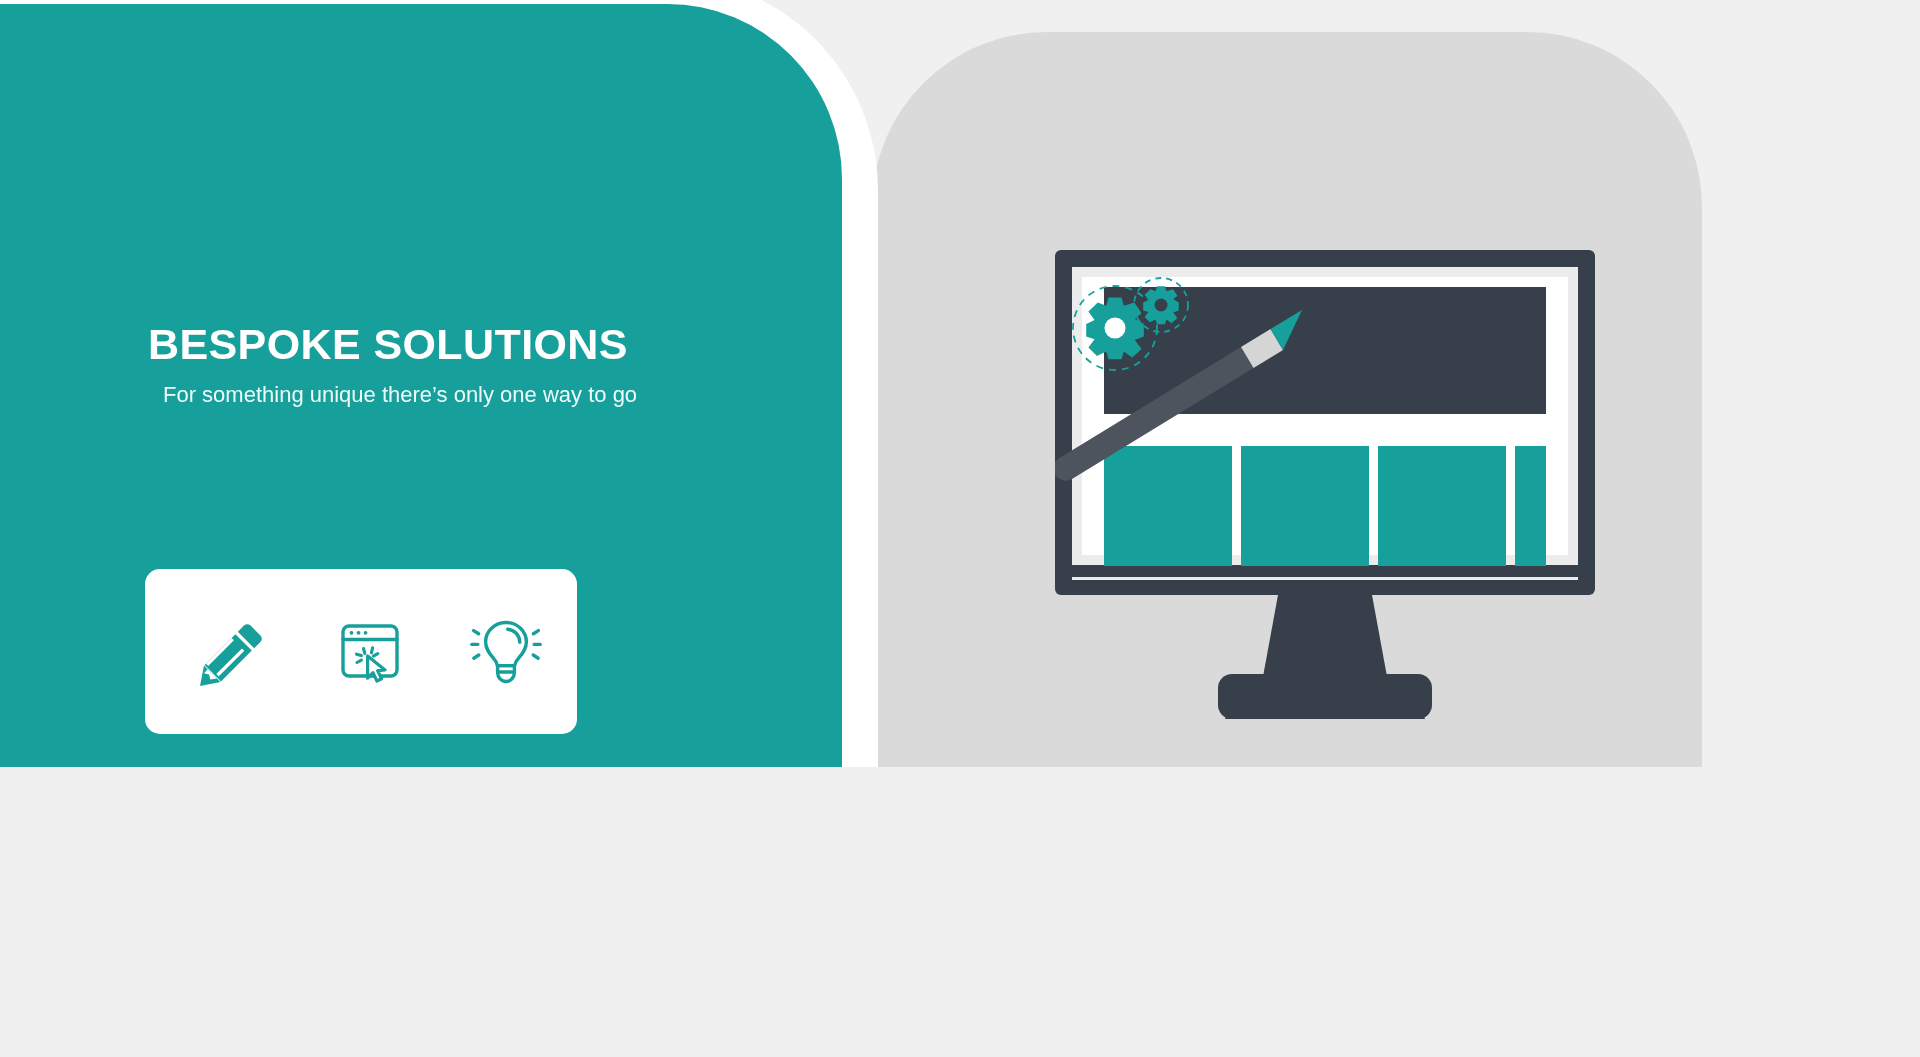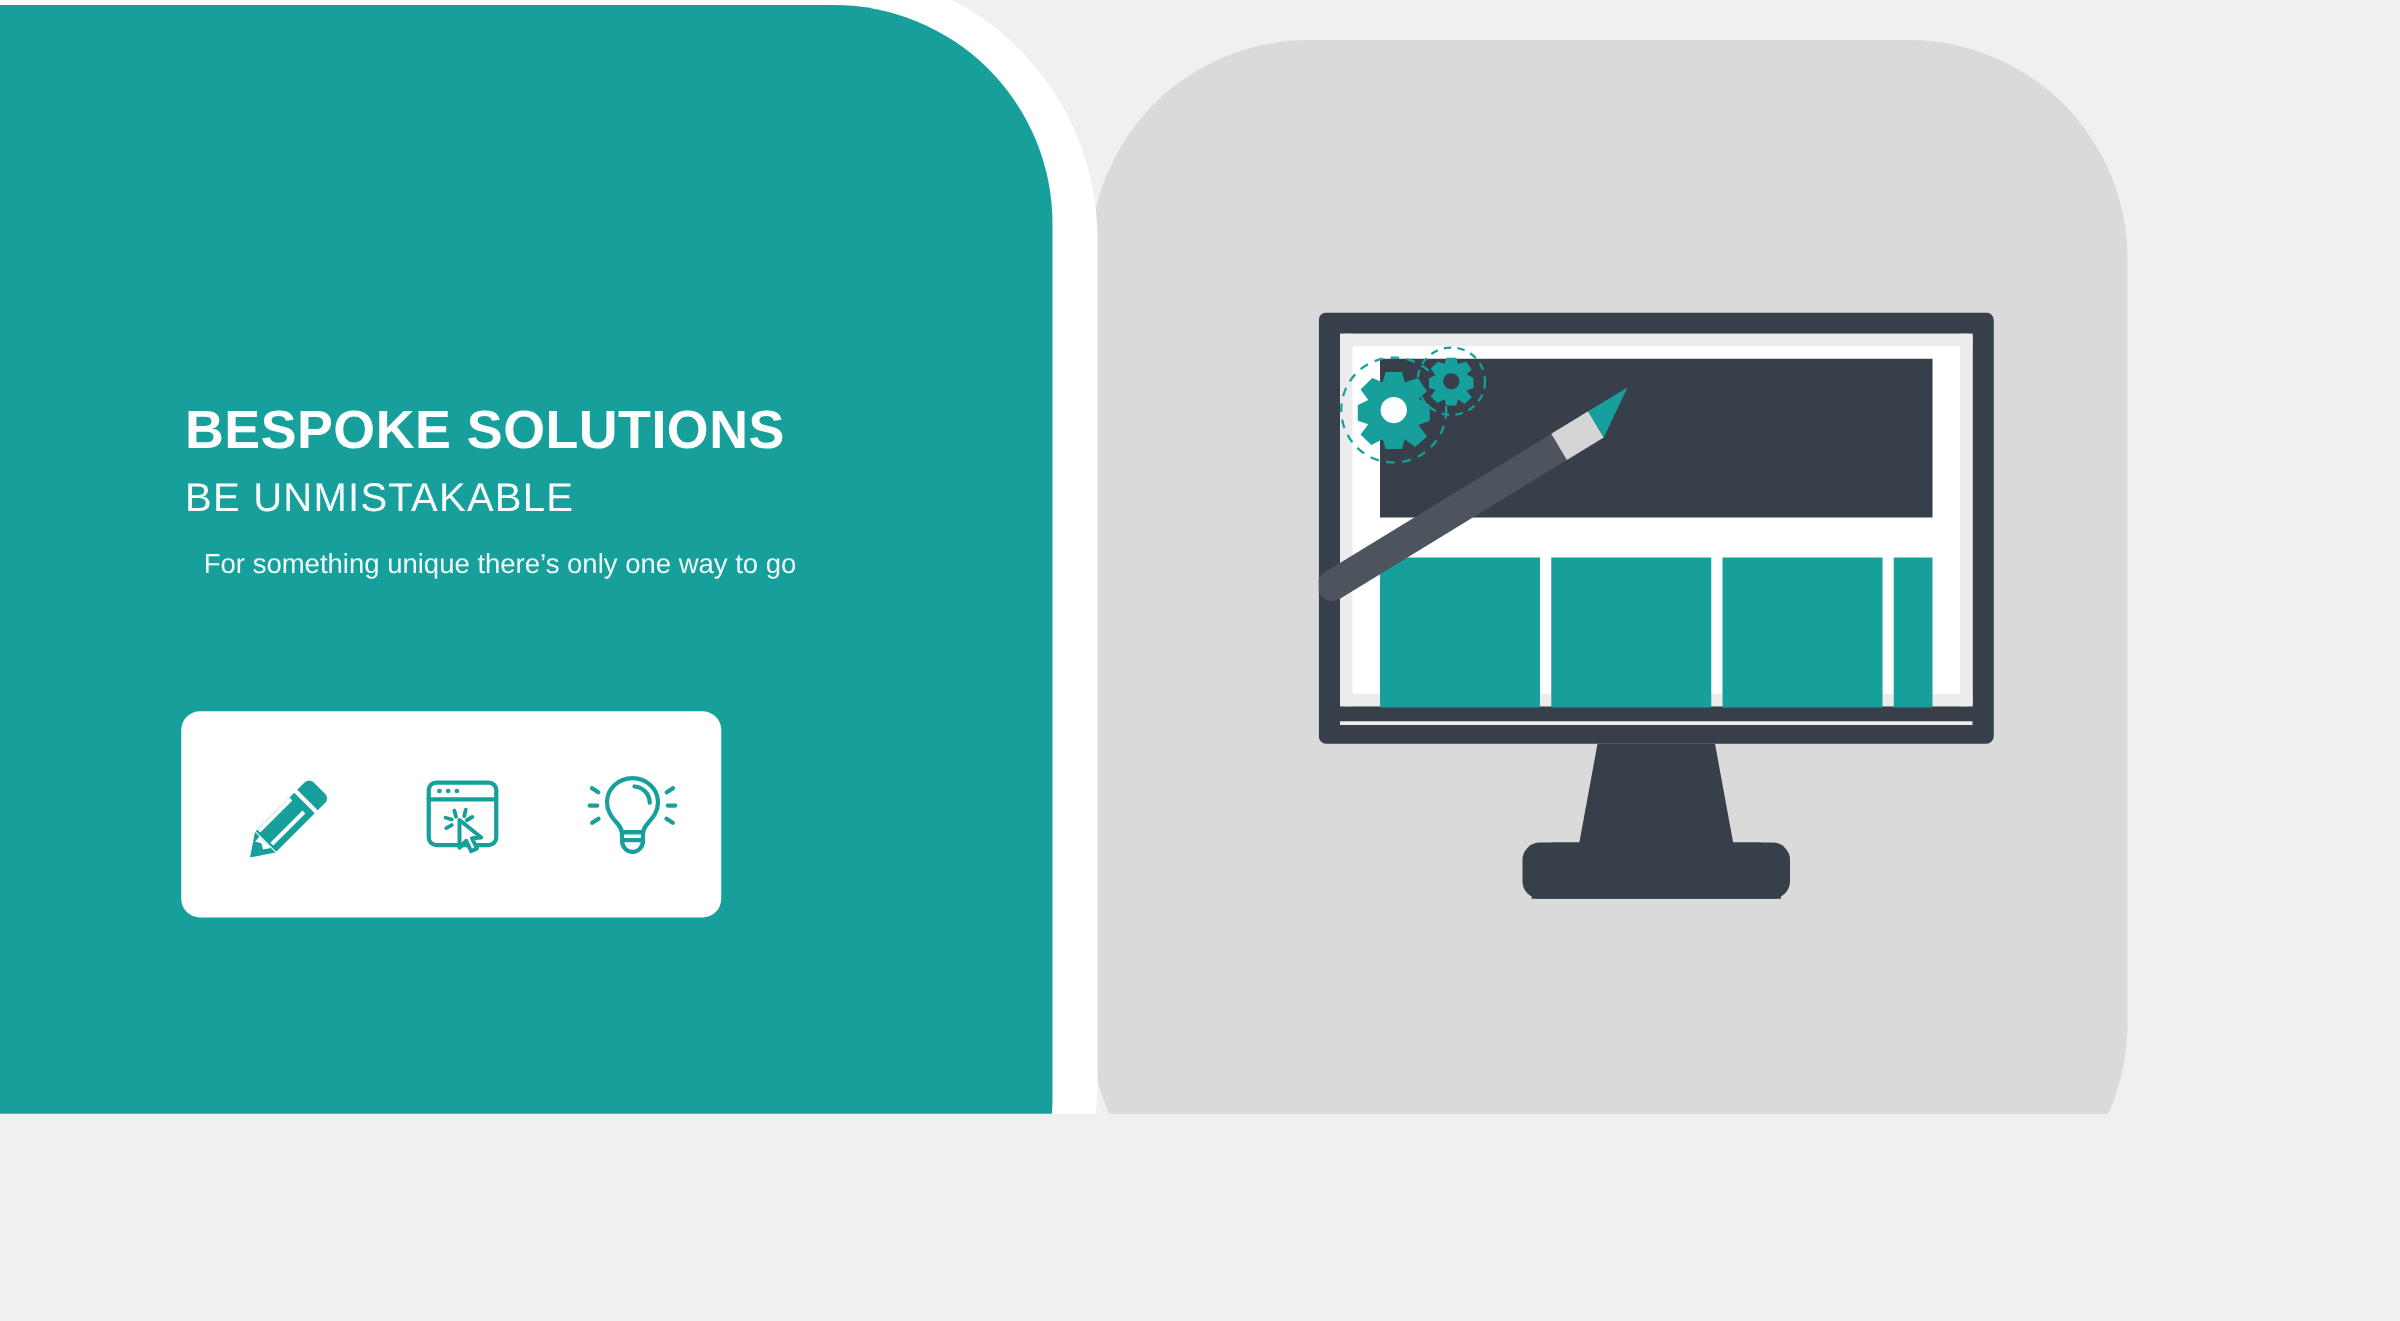--- a/index.html
+++ b/index.html
@@ -13,21 +13,21 @@
   body {
     background: #f0f0f0;
     font-family: "Liberation Sans", sans-serif;
     position: relative;
   }
 
   .stage {
     position: absolute;
     inset: 0;
     width: 1920px;
-    height: 891px;
+    height: 767px;
     overflow: hidden;
   }
 
   
   .grey-panel {
     position: absolute;
     left: 872px;
     top: 32px;
     width: 830px;
     height: 962px;
@@ -144,21 +144,20 @@
   <div class="grey-panel"></div>
 
   <div class="white-halo"></div>
 
   <div class="teal-card">
     <div class="teal-inner"></div>
   </div>
 
   <div class="copy">
     <h1 class="headline">BESPOKE SOLUTIONS</h1>
-    <h2 class="subhead">BE UNMISTAKABLE</h2>
     <p class="tagline">For something unique there’s only one way to go</p>
   </div>
 
   <div class="icon-card">
 
     <div class="icon-slot">
       <svg width="74" height="74" viewBox="0 0 74 74" aria-hidden="true">
         <g fill="#17a09b">
 
           <path d="M53.6 10.6 L63.4 20.4 A5 5 0 0 1 63.4 27.0 L57.2 33.2 L40.8 16.8 L47.0 10.6 A5 5 0 0 1 53.6 10.6 Z"></path>

